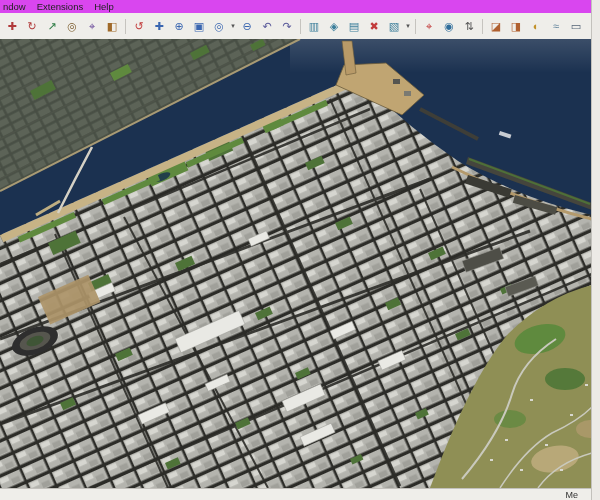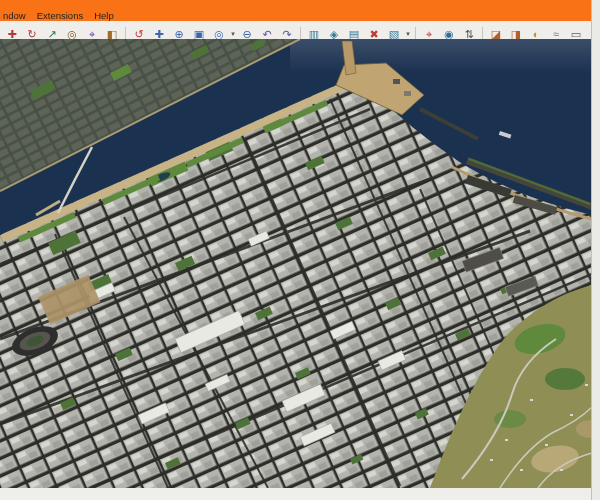--- a/index.html
+++ b/index.html
@@ -2,21 +2,21 @@
 <html style="--c-water: #1b3150; --c-street: #2c2c28; --c-block: #b4b4ae; --c-block_light: #d6d6d0; --c-block_mid: #a0a09a; --c-park: #4e7338; --c-park_bright: #5f8a3e; --c-beach: #c7b386; --c-pier: #c0a572; --c-hill: #8f8f55; --c-hill_road: #c9c9bd; --c-building_white: #e9e9e4; --c-pond: #22404a; --c-tan_field: #ad9468;"><head>
 <meta charset="utf-8">
 <style>
   html,body{margin:0;padding:0;background:#d8d6d2;}
   .window{
     position:relative;width:600px;height:500px;overflow:hidden;
     background:#efeeea;font-family:"Liberation Sans","DejaVu Sans",sans-serif;
     -webkit-font-smoothing:antialiased;
   }
   
-  .menubar{height:12px;display:flex;align-items:flex-end;padding:9px 3px 0 3px;background:#f97316;}
+  .menubar{height:12px;display:flex;align-items:flex-start;padding:1px 3px 0 3px;background:#d946ef;}
   .menubar span{font-size:9.5px;color:#222;margin-right:11px;cursor:default;}
   
   .toolbar{height:26px;display:flex;align-items:center;padding:0 2px;background:#efeeea;border-bottom:1px solid #b9b7b2;}
   .tbi{
     display:inline-flex;width:17px;height:17px;align-items:center;justify-content:center;
     font-size:11px;line-height:1;margin:0 0.5px;border:1px solid transparent;border-radius:2px;cursor:default;
   }
   .tb-sep{width:1px;height:15px;background:#c6c4bf;margin:0 3px;}
   .tb-dd{display:inline-flex;width:8px;height:17px;align-items:center;justify-content:center;font-size:7px;color:#555;}
   
@@ -245,16 +245,19 @@
             <rect x="545" y="405" width="3" height="2"></rect>
           <rect x="560" y="430" width="3" height="2"></rect>
             <rect x="570" y="375" width="3" height="2"></rect>
           <rect x="530" y="360" width="3" height="2"></rect>
             <rect x="585" y="345" width="3" height="2"></rect>
         </g>
       </g>
     </svg>
   </div>
 
+  <div class="statusbar">
+    <span>Me</span>
+  </div>
 
   <div class="edge-strip"></div>
 
 </div>
 
 </body></html>

